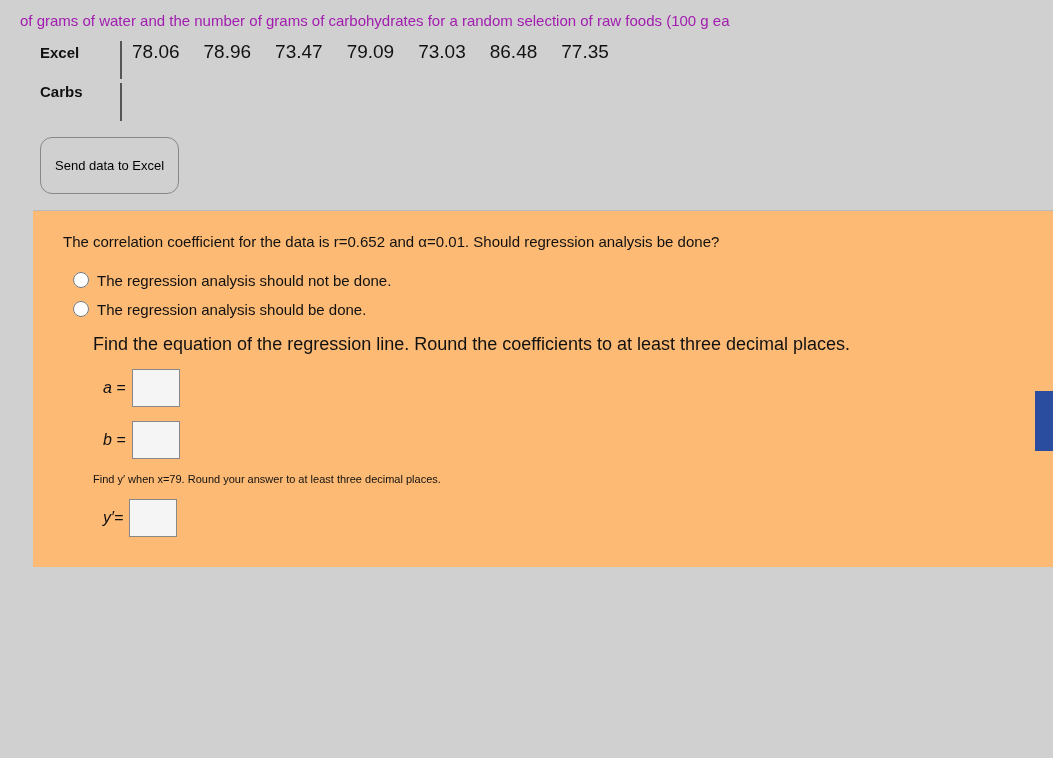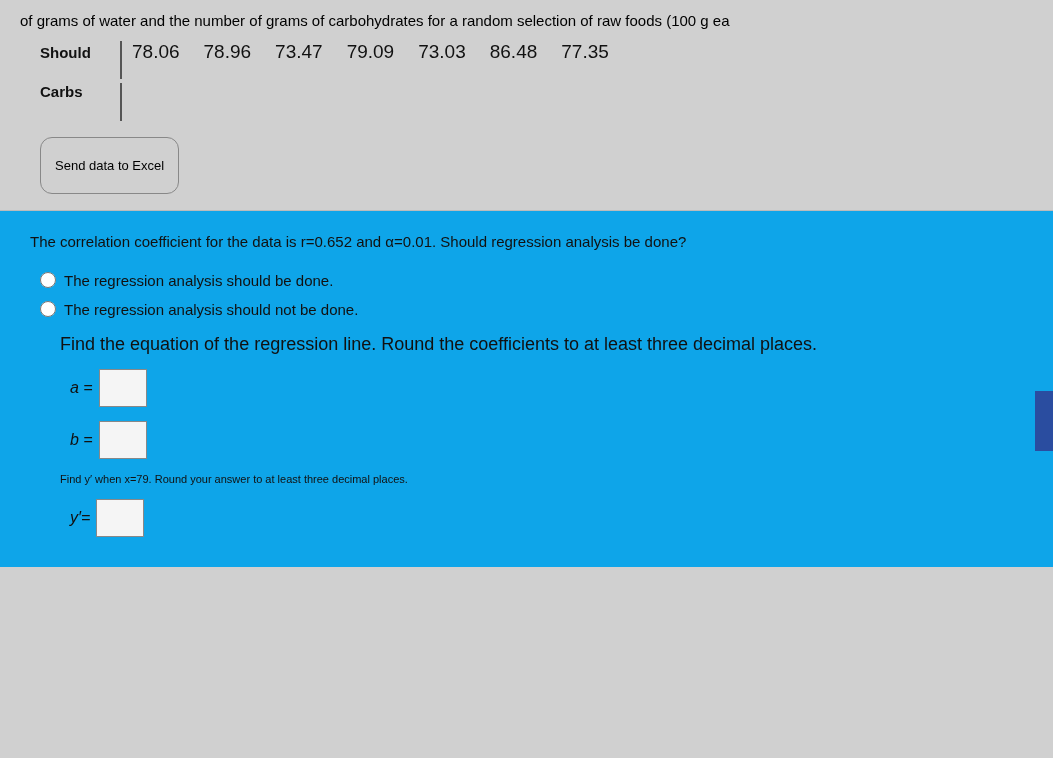--- a/index.html
+++ b/index.html
@@ -18,21 +18,21 @@
       padding: 0;
     }
 
     .top-section {
       background-color: #d0d0d0;
       padding: 12px 20px 16px 20px;
     }
 
     .intro-text {
       font-size: 15px;
-      color: #000000;
+      color: #a21caf;
       margin-bottom: 12px;
     }
 
     .data-table {
       display: flex;
       flex-direction: column;
       margin-bottom: 12px;
       margin-left: 20px;
     }
 
@@ -66,24 +66,25 @@
       border: 1px solid #888;
       border-radius: 12px;
       background: #d0d0d0;
       padding: 20px 14px;
       font-size: 13px;
       cursor: pointer;
       margin-left: 20px;
     }
 
     .bottom-section {
-      background-color: #0ea5e9;
+      background-color: #fdba74;
       border-top: 1px solid #bbb;
       padding: 20px 30px 30px 30px;
       position: relative;
+      margin-left: 33px;
     }
 
     .correlation-text {
       font-size: 15px;
       margin-bottom: 18px;
       line-height: 1.5;
     }
 
     .radio-option {
       display: flex;
@@ -170,21 +171,21 @@
     }
   </style>
 </head>
 <body>
 
 <div class="top-section">
   <p class="intro-text">of grams of water and the number of grams of carbohydrates for a random selection of raw foods (100 g ea</p>
 
   <div class="data-table">
     <div class="data-row">
-      <span class="data-label">Should</span>
+      <span class="data-label">Excel</span>
       <div class="data-separator"></div>
       <div class="data-values">
         <span>78.06</span>
         <span>78.96</span>
         <span>73.47</span>
         <span>79.09</span>
         <span>73.03</span>
         <span>86.48</span>
         <span>77.35</span>
       </div>
@@ -196,26 +197,26 @@
   </div>
 
   <button class="send-button">Send data to Excel</button>
 </div>
 
 <div class="bottom-section">
   <p class="correlation-text">The correlation coefficient for the data is r=0.652 and α=0.01. Should regression analysis be done?</p>
 
   <div class="radio-option">
     <input type="radio" name="regression_choice" style="">
-    <span>The regression analysis should be done.</span>
+    <span>The regression analysis should not be done.</span>
   </div>
 
   <div class="radio-option">
     <input type="radio" name="regression_choice" style="">
-    <span>The regression analysis should not be done.</span>
+    <span>The regression analysis should be done.</span>
   </div>
 
   <div class="sub-section">
     <p class="sub-section-text">Find the equation of the regression line. Round the coefficients to at least three decimal places.</p>
 
 
     <div class="input-row">
       <span>a =</span>
       <input type="text" value="" style="">
     </div>

